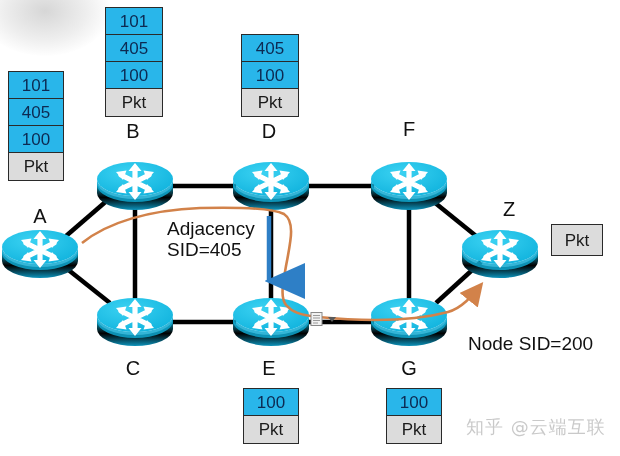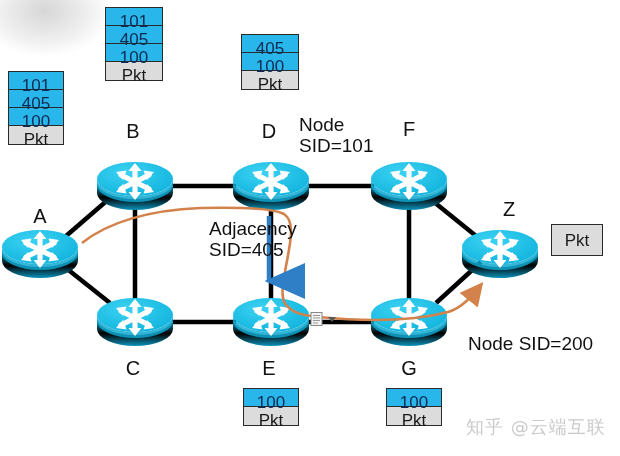--- a/index.html
+++ b/index.html
@@ -52,21 +52,21 @@
     transform: translate(-50%, 0);
   }
   
   .stack {
     position: absolute;
     border: 1px solid #2a2a2a;
     background: #d7d7d7;
     box-sizing: border-box;
   }
   .stack .cell {
-    height: 18px;
+    height: 27px;
     line-height: 27px;
     text-align: center;
     font-size: 17px;
     box-sizing: border-box;
     border-bottom: 1px solid #2a2a2a;
   }
   .stack .cell:last-child { border-bottom: none; }
   .stack .cell.lbl {
     background: #29b6ea;
     color: #0d2a52;
@@ -273,23 +273,21 @@
     <div class="cell pkt">Pkt</div>
   </div>
 
   <div class="stack" style="left:386px; top:388px; width:56px;">
     <div class="cell lbl">100</div>
     <div class="cell pkt">Pkt</div>
   </div>
 
   <div class="pktbox" style="left:551px; top:224px; width:52px; height:32px; line-height:32px;">Pkt</div>
 
-  <div class="annot" style="left:299px; top:114px;">Node
-SID=101</div>
-  <div class="annot" style="left:167px; top:218px;margin-left:42px;">Adjacency
+  <div class="annot" style="left:167px; top:218px;">Adjacency
 SID=405</div>
   <div class="annot" style="left:468px; top:333px;">Node SID=200</div>
 
   <div id="paste-icon" title="Paste Options">
     <svg viewBox="0 0 30 16" xmlns="http://www.w3.org/2000/svg">
       <rect x="1" y="1.5" width="11" height="13" fill="#f2f2f2" stroke="#8a8a8a" stroke-width="1"></rect>
       <rect x="3" y="4" width="7" height="1" fill="#9a9a9a"></rect>
       <rect x="3" y="6.5" width="7" height="1" fill="#9a9a9a"></rect>
       <rect x="3" y="9" width="7" height="1" fill="#9a9a9a"></rect>
       <rect x="3" y="11.5" width="5" height="1" fill="#9a9a9a"></rect>

